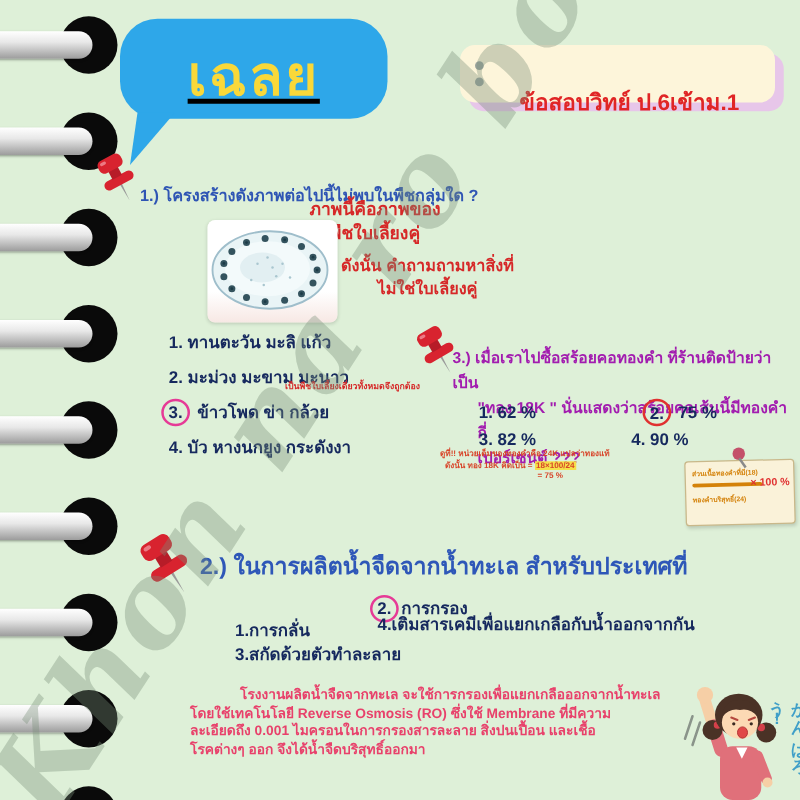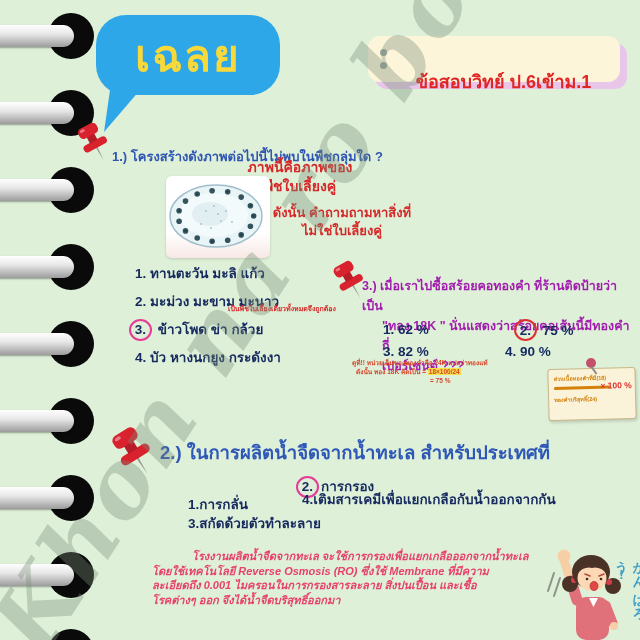--- a/index.html
+++ b/index.html
@@ -6,22 +6,22 @@
   .stage{position:relative;width:640px;height:640px;background:#def0d8;overflow:hidden;
          font-family:"Liberation Sans",sans-serif;}
 
   
   .spiral-unit{position:absolute;left:0;width:100px;height:48px;}
   .spiral-ring{position:absolute;left:48px;top:1px;width:46px;height:46px;border-radius:50%;background:#0a0a0a;}
   .spiral-bar{position:absolute;left:-12px;top:13px;width:86px;height:22px;border-radius:11px;
               background:linear-gradient(#ffffff,#e8e8e8 40%,#9c9c9c);box-shadow:0 1px 2px rgba(0,0,0,.35);}
 
   
-  .bubble{position:absolute;left:96px;top:15px;width:184px;height:80px;background:#2ea7e9;border-radius:30px;
-          display:flex;align-items:center;justify-content:center;}
+  .bubble{position:absolute;left:96px;top:15px;width:214px;height:80px;background:#2ea7e9;border-radius:30px;
+          display:flex;align-items:flex-end;justify-content:center;text-decoration:underline;}
   .bubble-label{color:#f9d839;font-size:44px;font-weight:bold;letter-spacing:2px;}
   .bubble-tail{position:absolute;left:102px;top:90px;width:38px;height:42px;}
 
   
   .exam-note{position:absolute;left:368px;top:36px;width:252px;height:46px;background:#fdf5da;border-radius:12px;
              box-shadow:7px 7px 0 #e7c6e9;display:flex;align-items:center;}
   .note-dots{margin-left:12px;display:flex;flex-direction:column;gap:6px;}
   .note-dot{width:7px;height:7px;border-radius:50%;background:#9aa39d;}
   .exam-title{flex:1;text-align:center;color:#e02525;font-size:18px;font-weight:bold;margin-top:44px;}
 
@@ -64,21 +64,21 @@
   .sticky .times{position:absolute;right:3px;top:12px;font-size:8.5px;color:#e03030;font-weight:bold;}
   .sticky-pin{position:absolute;left:586px;top:358px;z-index:6;}
   .sticky-pin .head{width:10px;height:10px;border-radius:50%;background:#c4506a;box-shadow:inset -1px -2px 0 #92python3748;}
   .sticky-pin .needle{position:absolute;left:7px;top:8px;width:1.5px;height:9px;background:#8a8a8a;transform:rotate(-35deg);}
 
   .q2-title{position:absolute;left:160px;top:440px;color:#2e57b8;font-size:18.5px;font-weight:bold;line-height:26px;}
   .q2-title .ind{margin-left:32px;}
   .q2-choice{position:absolute;font-size:13.5px;}
 
   .explain{position:absolute;left:152px;top:549px;width:390px;color:#e8416b;font-weight:bold;
-           font-size:11px;line-height:14.5px;font-style:italic;}
+           font-size:11px;line-height:14.5px;}
   .explain .l1{text-indent:40px;}
 
   .mascot{position:absolute;left:546px;top:543px;width:78px;height:97px;}
   .cheer{position:absolute;left:612px;top:551px;height:90px;writing-mode:vertical-rl;text-orientation:upright;
          color:#3f9fc8;font-size:13px;font-weight:bold;letter-spacing:1px;}
 </style>
 </head>
 <body>
 
 <div class="stage">

